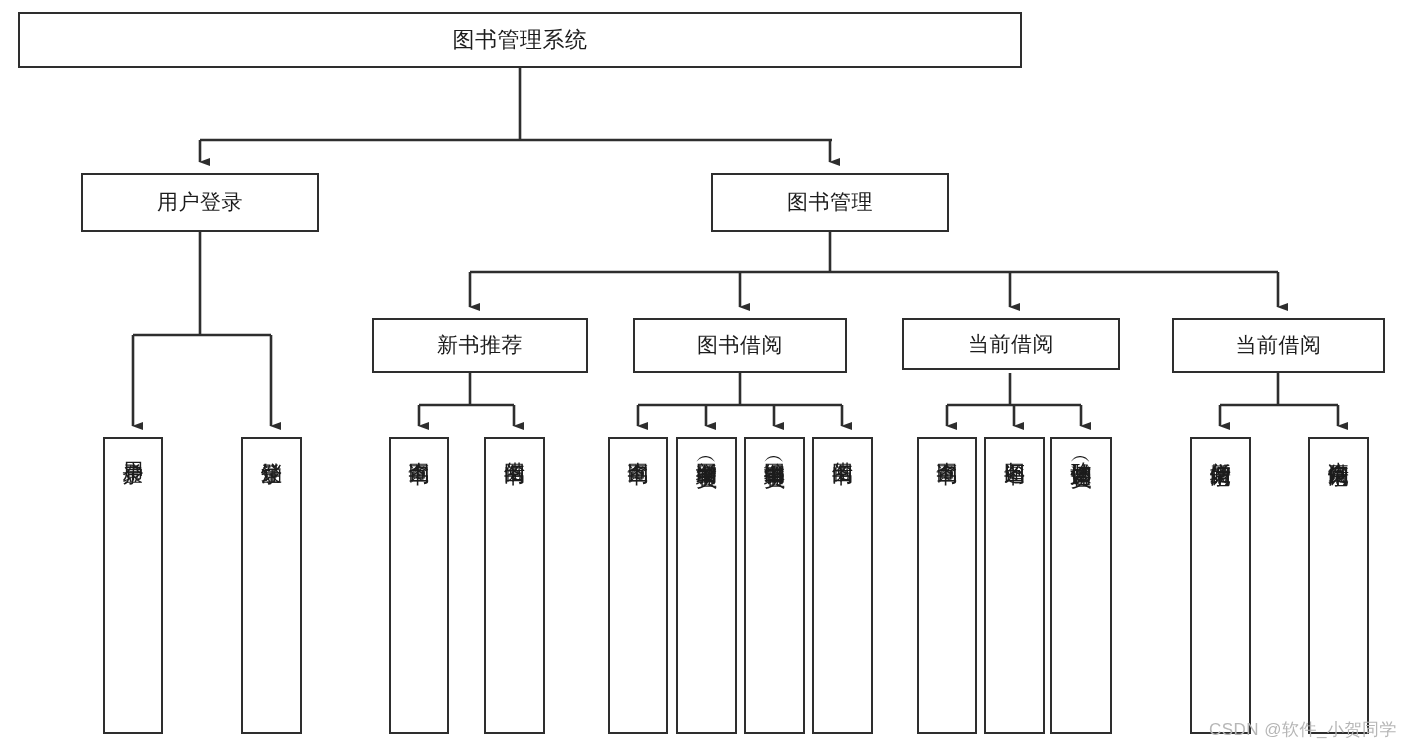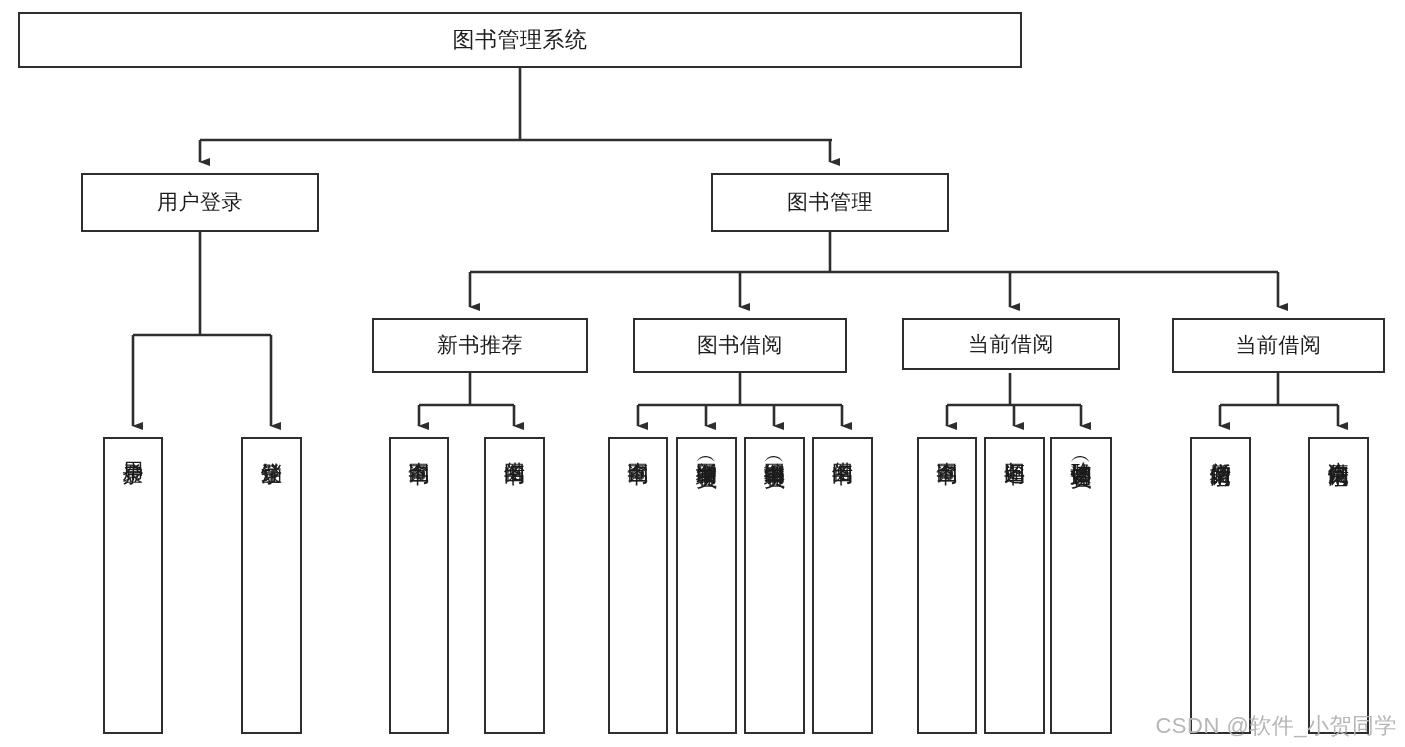--- a/index.html
+++ b/index.html
@@ -59,21 +59,21 @@
     text-orientation: upright;
     font-size: 21px;
     line-height: 1.05;
     letter-spacing: 1px;
     white-space: nowrap;
   }
   .watermark {
     position: absolute;
     right: 8px;
     bottom: 6px;
-    font-size: 22px;
+    font-size: 17px;
     color: #b6b6b6;
     white-space: nowrap;
     letter-spacing: 0.5px;
   }
 </style>
 </head>
 <body>
 
 <div id="diagram-canvas">
 

